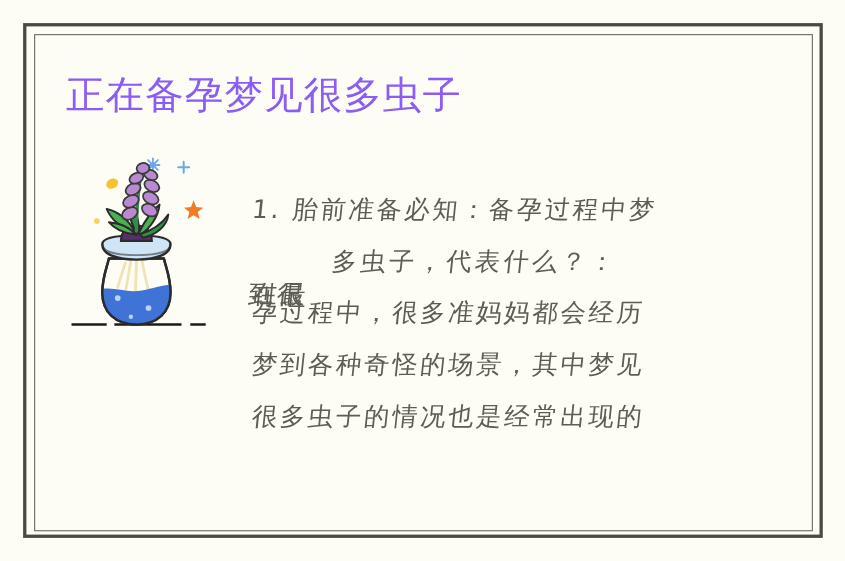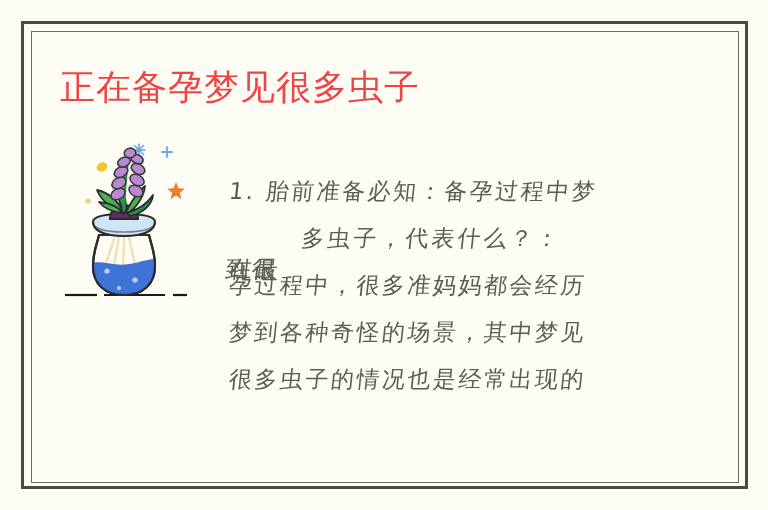--- a/index.html
+++ b/index.html
@@ -45,21 +45,21 @@
   }
 
   
   .page-title {
     position: absolute;
     left: 60px;
     top: 64px;
     font-size: 35px;
     line-height: 46px;
     letter-spacing: 1px;
-    color: #ef4444;
+    color: #8b5cf6;
     font-family: "Liberation Sans", sans-serif;
     font-weight: 400;
     white-space: nowrap;
   }
 
   
   .illustration {
     position: absolute;
     left: 57px;
     top: 140px;

